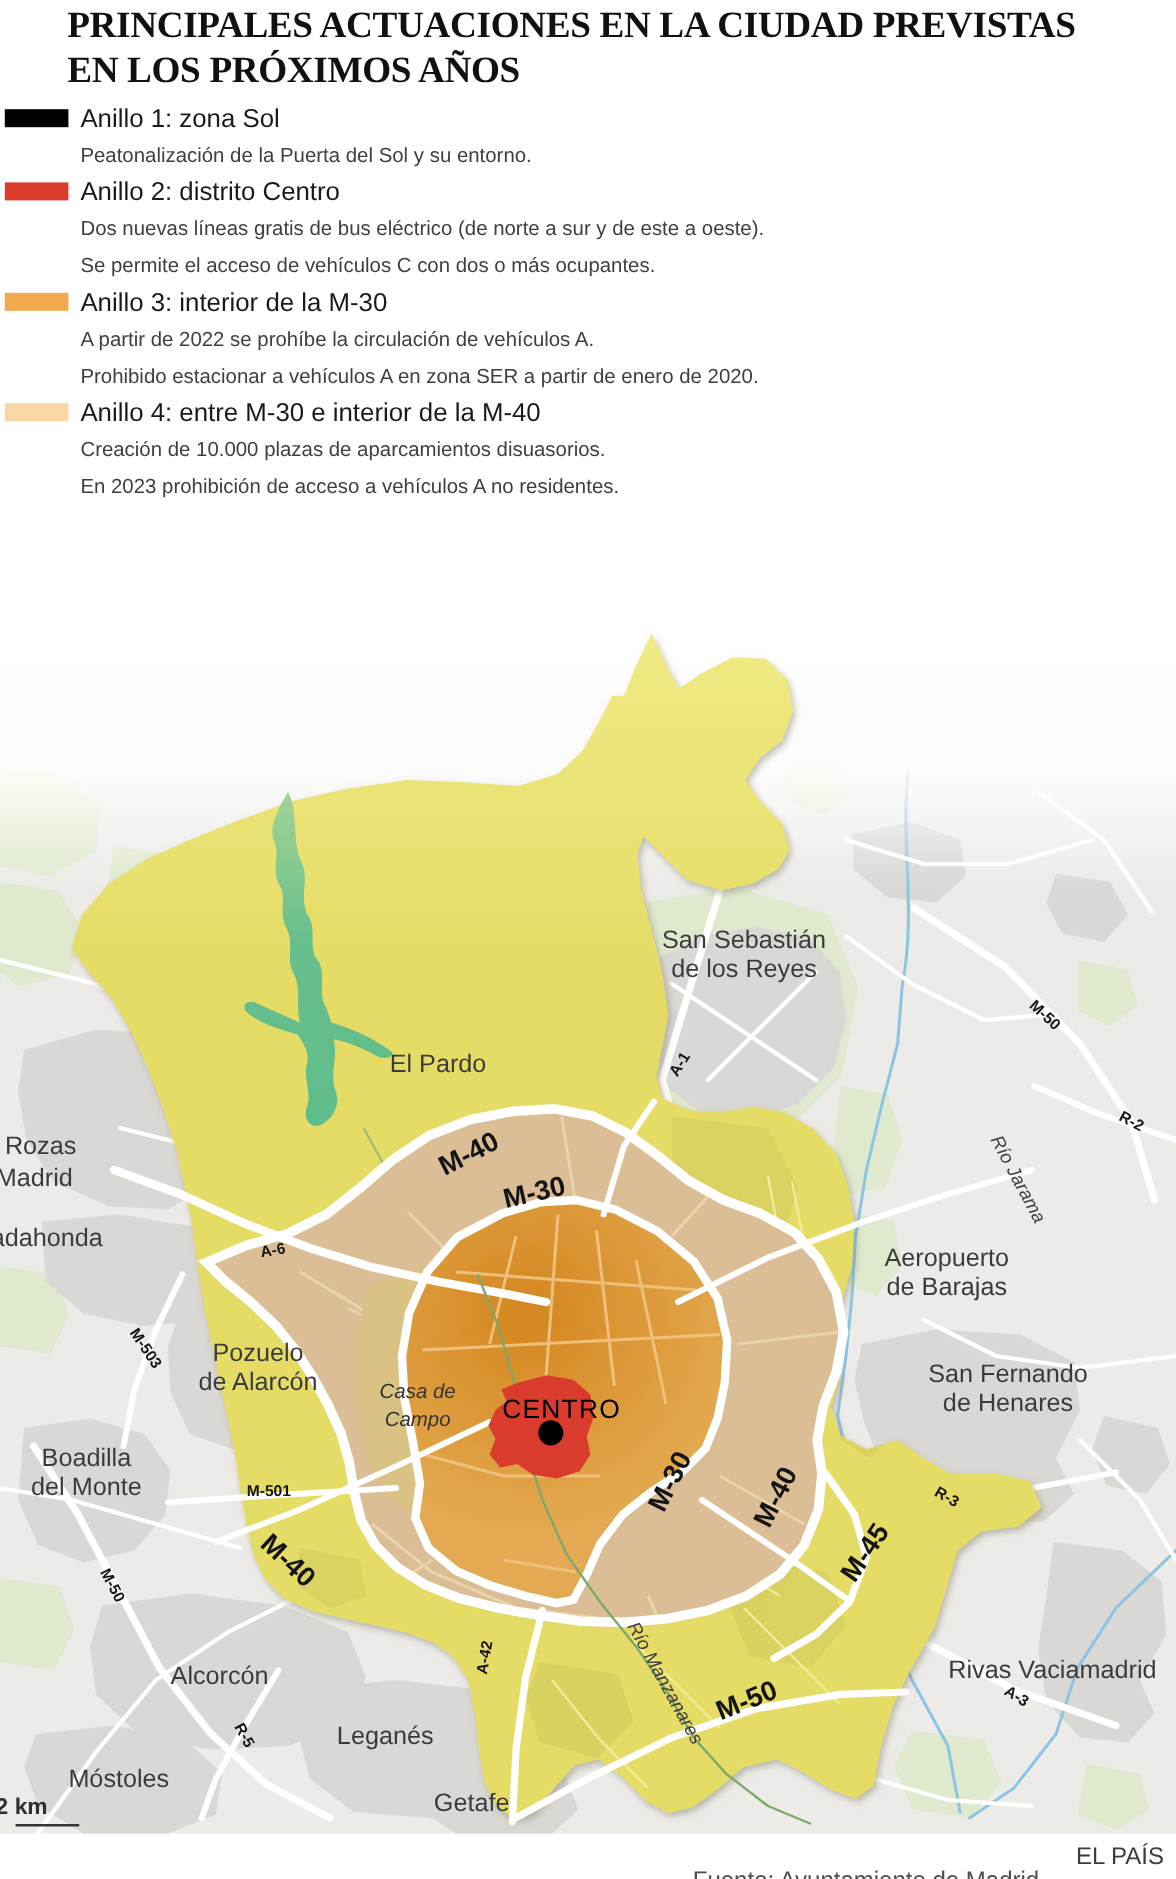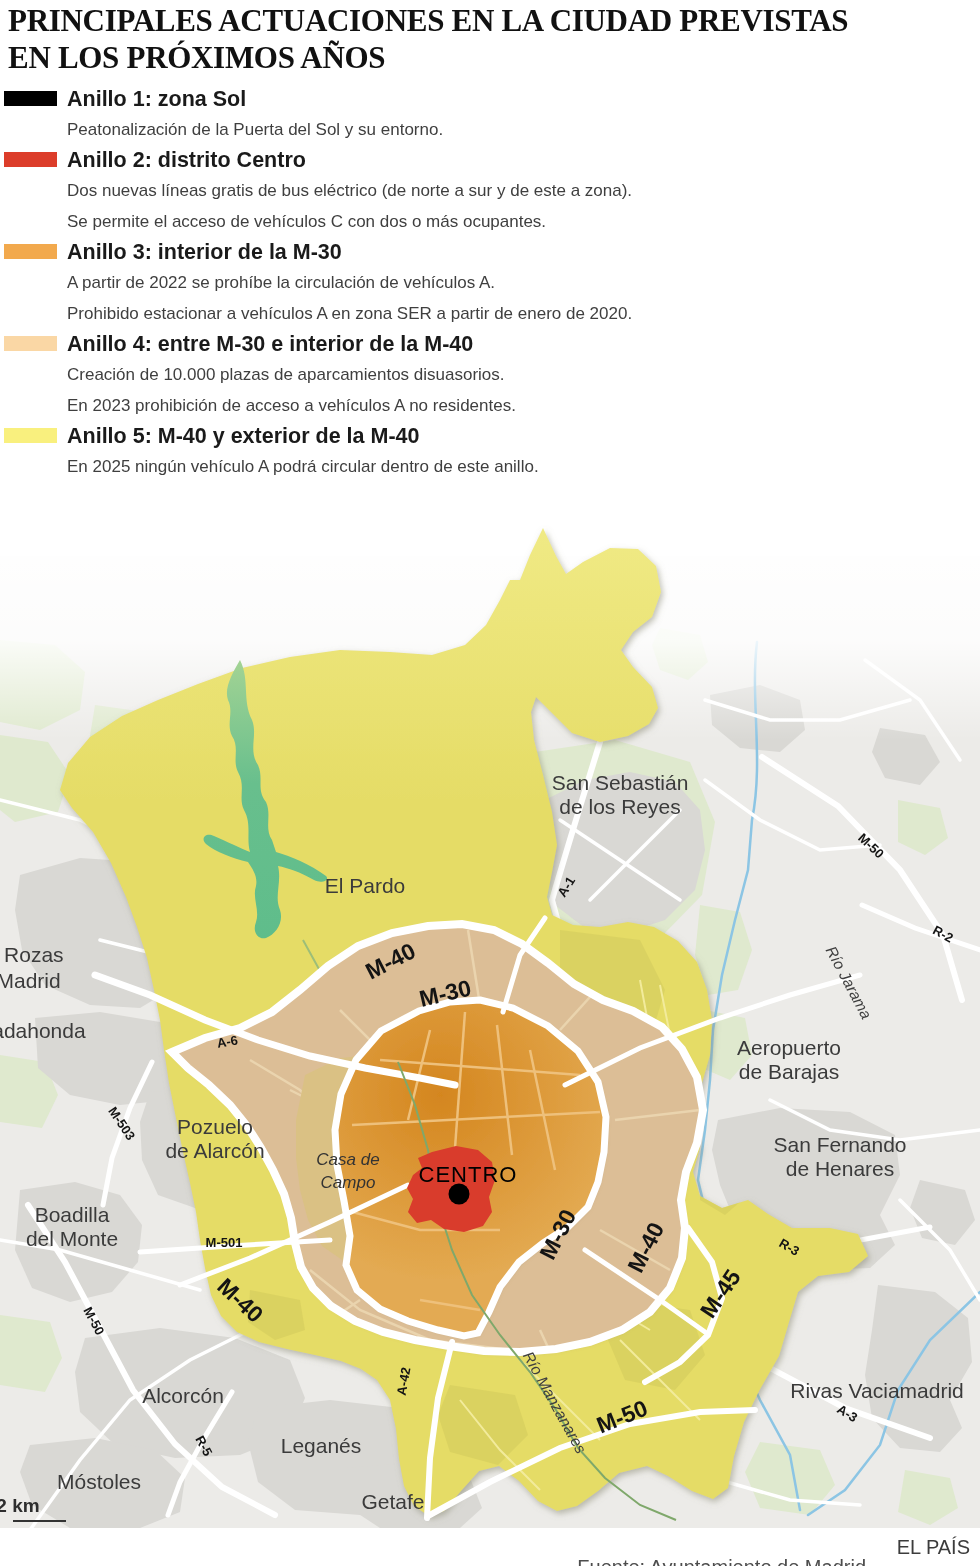--- a/index.html
+++ b/index.html
@@ -1,24 +1,24 @@
 <!DOCTYPE html>
 <html><head>
 <meta charset="utf-8">
 <style>
   html,body{margin:0;padding:0;background:#fff;}
   body{width:980px;height:1566px;position:relative;overflow:hidden;
        font-family:"Liberation Sans",sans-serif;}
   .page-title{position:absolute;top:2px;left:8px;margin:0;
       font-family:"Liberation Serif",serif;font-weight:700;color:#111;
       font-size:31px;line-height:37px;letter-spacing:-0.3px;}
-  .page-title span{display:block;}
+  .page-title span{display:block;margin-left:48px;}
   .legend{position:absolute;top:84px;left:4px;width:972px;}
   .legend-item{position:relative;padding-left:63px;}
-  .legend-title{font-size:21.5px;line-height:30px;font-weight:700;color:#1a1a1a;}
+  .legend-title{font-size:21.5px;line-height:30px;font-weight:400;color:#1a1a1a;}
   .legend-desc{font-size:17px;line-height:31px;color:#3f3f3f;}
   .swatch{position:absolute;left:0;top:7px;width:53px;height:15px;display:block;}
   .map-wrap{position:absolute;left:0;top:520px;width:875px;height:1046px;}
   
   text{text-anchor:middle;font-family:"Liberation Sans",sans-serif;}
   .lbl-city{font-size:21px;fill:#3b3b3b;}
   .lbl-park{font-size:17px;font-style:italic;fill:#333;}
   .lbl-centro{font-size:22px;font-weight:500;fill:#000;letter-spacing:1px;}
   .lbl-road-big{font-size:23px;font-weight:600;fill:#141414;}
   .lbl-road-small{font-size:13px;font-weight:600;fill:#141414;}
@@ -39,39 +39,34 @@
 
 <div class="legend">
     <div class="legend-item">
       <span class="swatch" style="background: rgb(0, 0, 0);"></span>
       <div class="legend-title">Anillo 1: zona Sol</div>
       <div class="legend-desc">Peatonalización de la Puerta del Sol y su entorno.</div>
     </div>
     <div class="legend-item">
       <span class="swatch" style="background: rgb(220, 61, 42);"></span>
       <div class="legend-title">Anillo 2: distrito Centro</div>
-      <div class="legend-desc">Dos nuevas líneas gratis de bus eléctrico (de norte a sur y de este a zona).</div>
+      <div class="legend-desc">Dos nuevas líneas gratis de bus eléctrico (de norte a sur y de este a oeste).</div>
       <div class="legend-desc">Se permite el acceso de vehículos C con dos o más ocupantes.</div>
     </div>
     <div class="legend-item">
       <span class="swatch" style="background: rgb(242, 169, 77);"></span>
       <div class="legend-title">Anillo 3: interior de la M-30</div>
       <div class="legend-desc">A partir de 2022  se prohíbe la circulación de vehículos A.</div>
       <div class="legend-desc">Prohibido estacionar a vehículos A en zona SER a partir de enero de 2020.</div>
     </div>
     <div class="legend-item">
       <span class="swatch" style="background: rgb(250, 215, 165);"></span>
       <div class="legend-title">Anillo 4: entre M-30 e interior de la M-40</div>
       <div class="legend-desc">Creación de 10.000 plazas de aparcamientos disuasorios.</div>
       <div class="legend-desc">En 2023 prohibición de acceso a vehículos A no residentes.</div>
-    </div>
-    <div class="legend-item">
-      <span class="swatch" style="background: rgb(249, 240, 126);"></span>
-      <div class="legend-title">Anillo 5: M-40 y exterior de la M-40</div>
-      <div class="legend-desc">En 2025 ningún vehículo A podrá circular dentro de este anillo.</div>
     </div>
   </div>
 
 <div class="map-wrap">
 <svg width="980" height="1046" viewBox="0 520 980 1046" xmlns="http://www.w3.org/2000/svg">
   <defs>
     <linearGradient id="gYellow" x1="0" y1="527" x2="0" y2="800" gradientUnits="userSpaceOnUse">
       <stop offset="0" stop-color="#F0EA85"></stop>
           <stop offset="1" stop-color="#E5DC66"></stop>
     </linearGradient>

